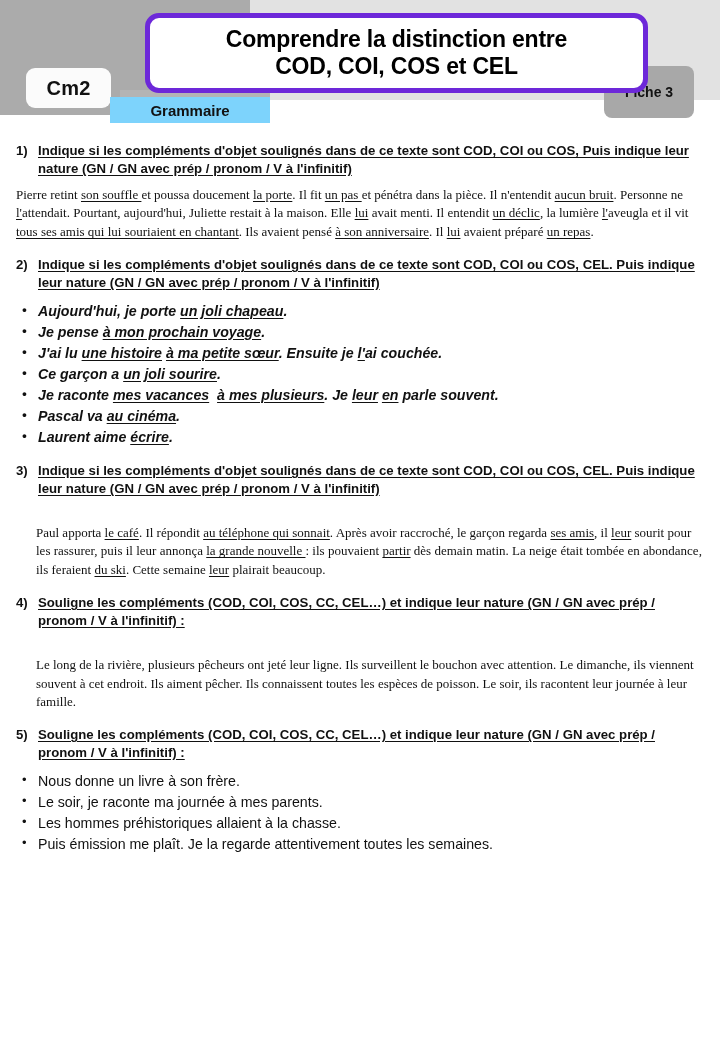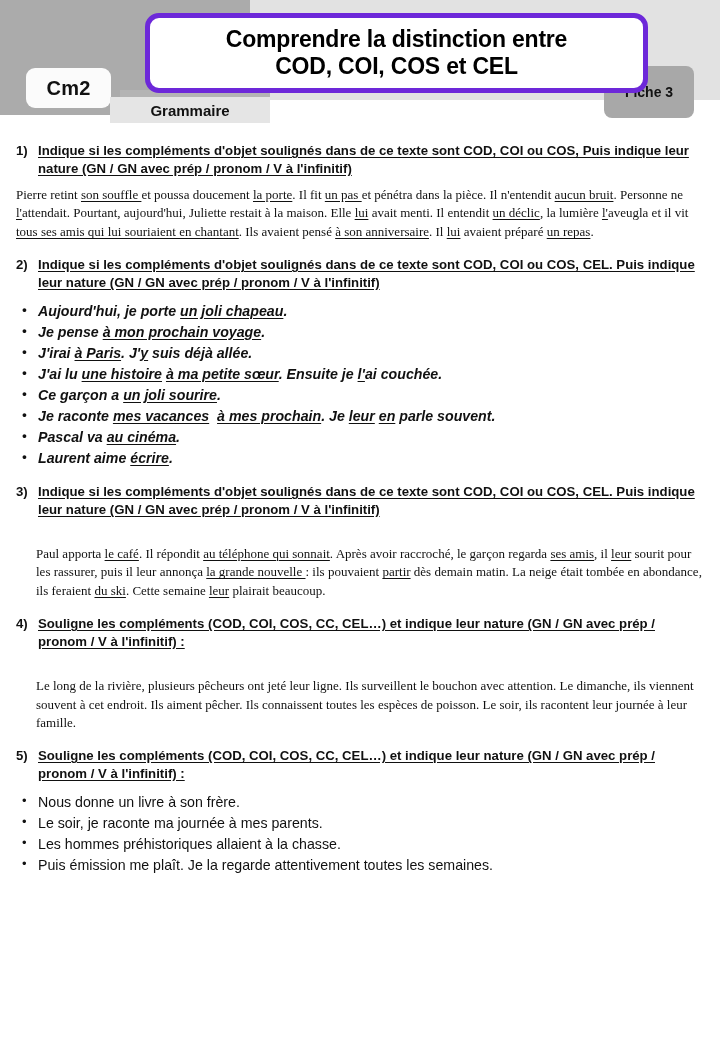--- a/index.html
+++ b/index.html
@@ -80,21 +80,21 @@
     justify-content: center;
     font-size: 14px;
     font-weight: bold;
     color: #111;
     z-index: 3;
   }
   .subject-tab {
     position: absolute;
     left: 110px; top: 97px;
     width: 160px; height: 26px;
-    background: #e5e5e5;
+    background: #7dd3fc;
     display: flex;
     align-items: center;
     justify-content: center;
     font-size: 15px;
     font-weight: bold;
     color: #111;
     z-index: 5;
   }
   .subject-tab-shadow {
     position: absolute;
@@ -200,24 +200,23 @@
   <div class="gap-md"></div>
 
   <div class="exercise">
     <div class="ex-head">
       <span class="ex-num">2)</span>
       <span class="ex-head-text">Indique si les compléments d'objet soulignés dans de ce texte sont COD, COI ou COS, CEL. Puis indique leur nature (GN / GN avec prép  /  pronom  /  V à l'infinitif)</span>
     </div>
     <ul class="bullets italic">
         <li>Aujourd'hui, je porte <u>un joli chapeau</u>.</li>
         <li>Je pense <u>à mon prochain voyage</u>.</li>
-        <li>J'irai <u>à Paris</u>. J'<u>y</u> suis déjà allée.</li>
         <li>J'ai lu <u>une histoire</u> <u>à ma petite sœur</u>. Ensuite je <u>l'</u>ai couchée.</li>
         <li>Ce garçon a <u>un joli sourire</u>.</li>
-        <li>Je raconte <u>mes vacances</u>&nbsp; <u>à mes prochain</u>. Je <u>leur</u> <u>en</u> parle souvent.</li>
+        <li>Je raconte <u>mes vacances</u>&nbsp; <u>à mes plusieurs</u>. Je <u>leur</u> <u>en</u> parle souvent.</li>
         <li>Pascal va <u>au cinéma</u>.</li>
         <li>Laurent aime <u>écrire</u>.</li>
       </ul>
   </div>
 
   <div class="gap-md"></div>
 
   <div class="exercise">
     <div class="ex-head">
       <span class="ex-num">3)</span>

